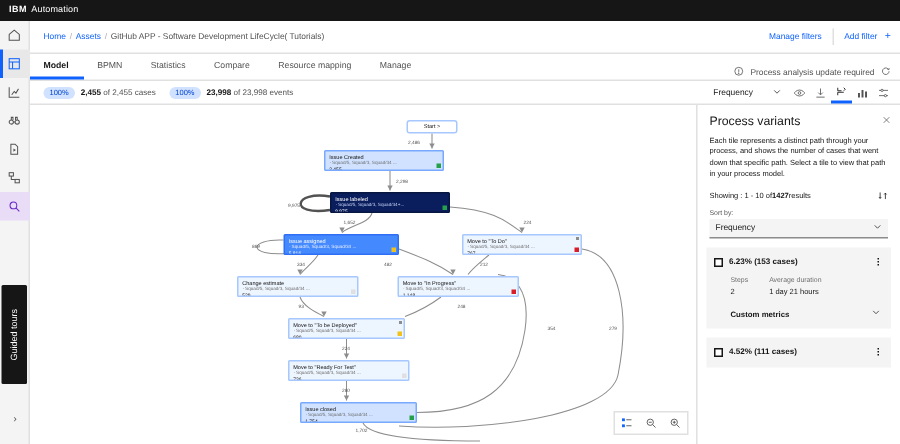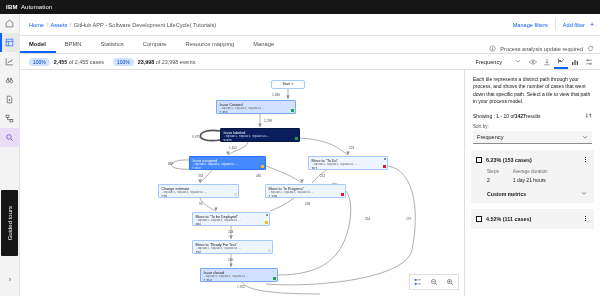--- a/index.html
+++ b/index.html
@@ -529,20 +529,28 @@
               <circle cx="7" cy="7" r="4.2"></circle>
               <path d="M5 7h4M7 5v4M10.2 10.2L14 14"></path>
             </svg>
         </div>
       </div>
 
     </div>
   </div>
 
   <div class="panel">
+    <div class="panel-head">
+      <div class="panel-title">Process variants</div>
+      <div class="panel-close">
+        <svg viewBox="0 0 16 16" stroke="#525252" stroke-width="1.3" fill="none">
+            <path d="M3 3l10 10M13 3L3 13"></path>
+          </svg>
+      </div>
+    </div>
     <div class="panel-desc">Each tile represents a distinct path through your process, and shows the number of cases that went down that specific path. Select a tile to view that path in your process model.</div>
 
     <div class="showing">
       <span>Showing : 1 - 10 of </span>
         <b>1427</b>
         <span> results</span>
       <span class="sorticon">
         <svg viewBox="0 0 16 16" fill="none" stroke="#161616" stroke-width="1.2">
             <path d="M4 3v9M2.2 10l1.8 2 1.8-2M12 13V4M10.2 6l1.8-2 1.8 2"></path>
           </svg>

